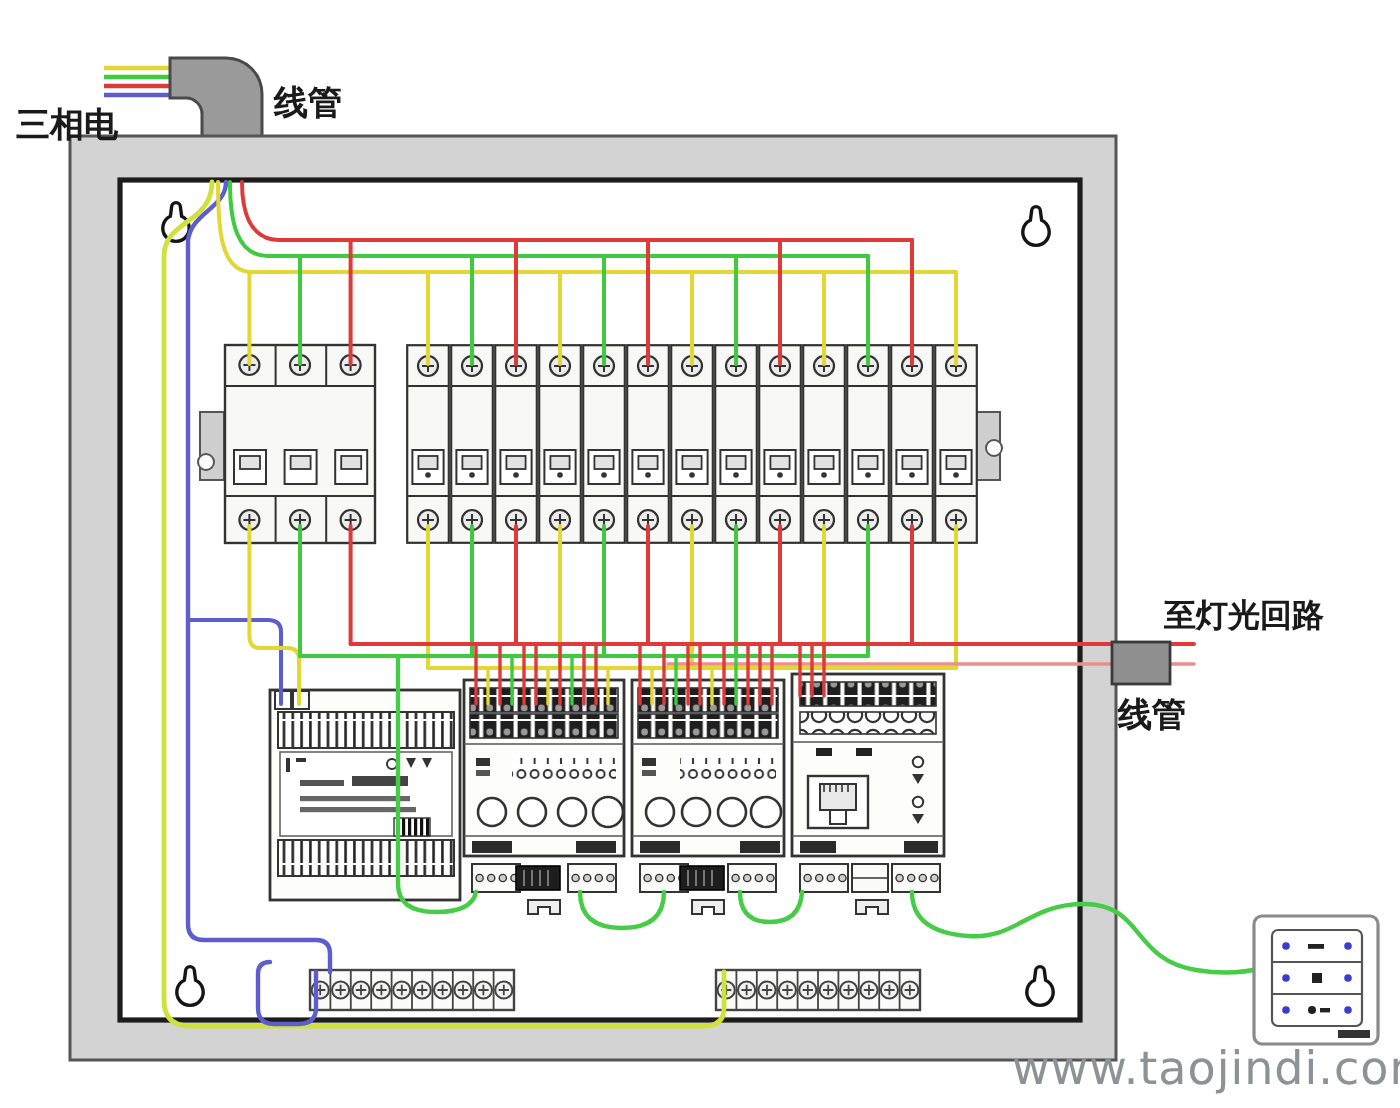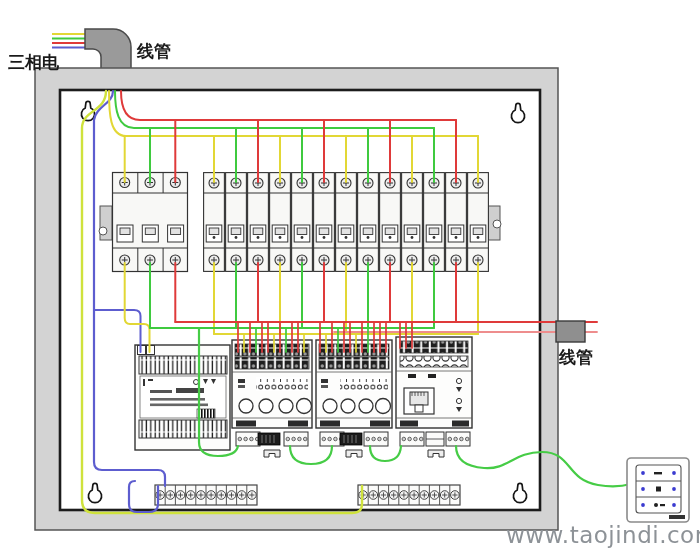--- a/index.html
+++ b/index.html
@@ -330,16 +330,17 @@
     <circle cx="656" cy="505" r="2" fill="#222"></circle>
     <rect x="660" y="504" width="5" height="2.2" fill="#222"></rect>
     <circle cx="674" cy="505" r="1.9" fill="#3b3bd0"></circle>
   </g>
   <rect x="669" y="515" width="16" height="4" fill="#333"></rect>
 </g>
 </svg>
 
 <div class="lbl lbl-incoming">三相电</div>
 <div class="lbl lbl-conduit-top">线管</div>
+<div class="lbl lbl-to-lighting">至灯光回路</div>
 <div class="lbl lbl-conduit-right">线管</div>
 <div class="watermark">www.taojindi.com</div>
 
 </div>
 
 </body></html>

